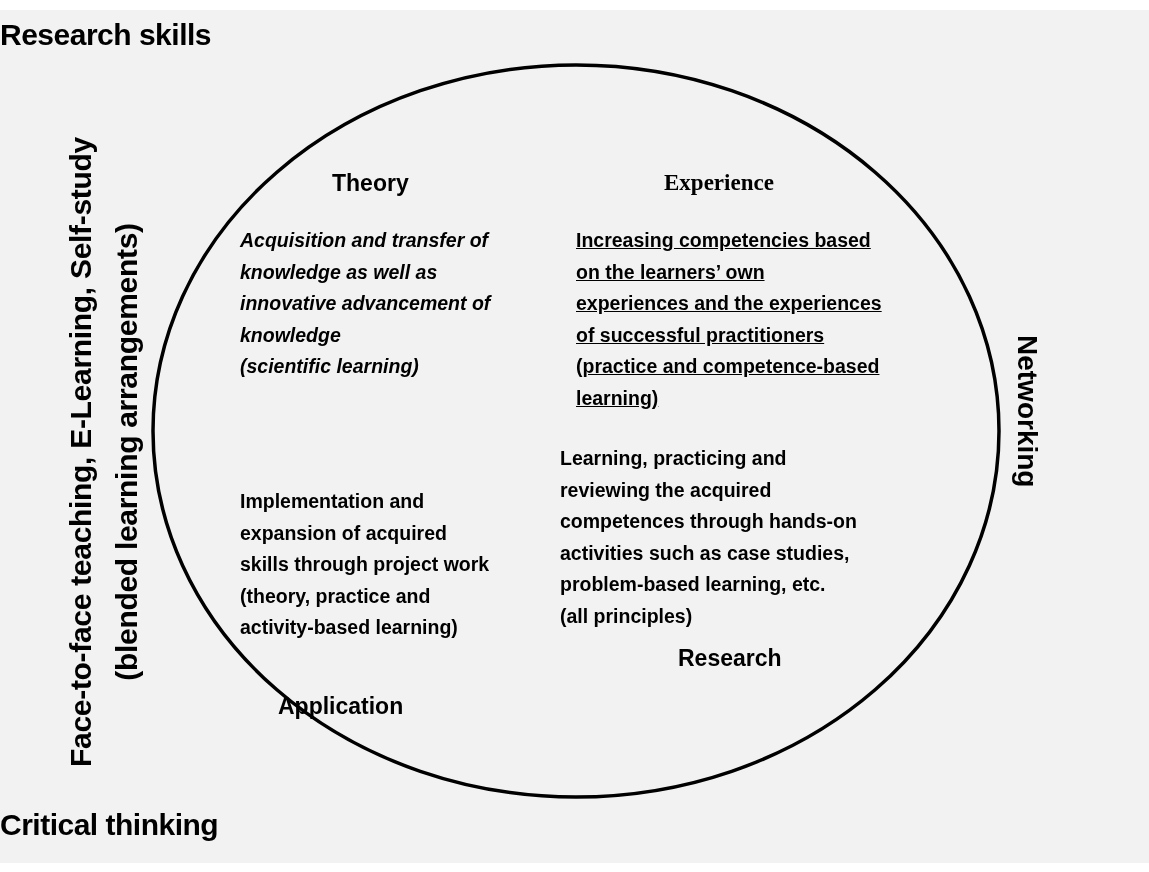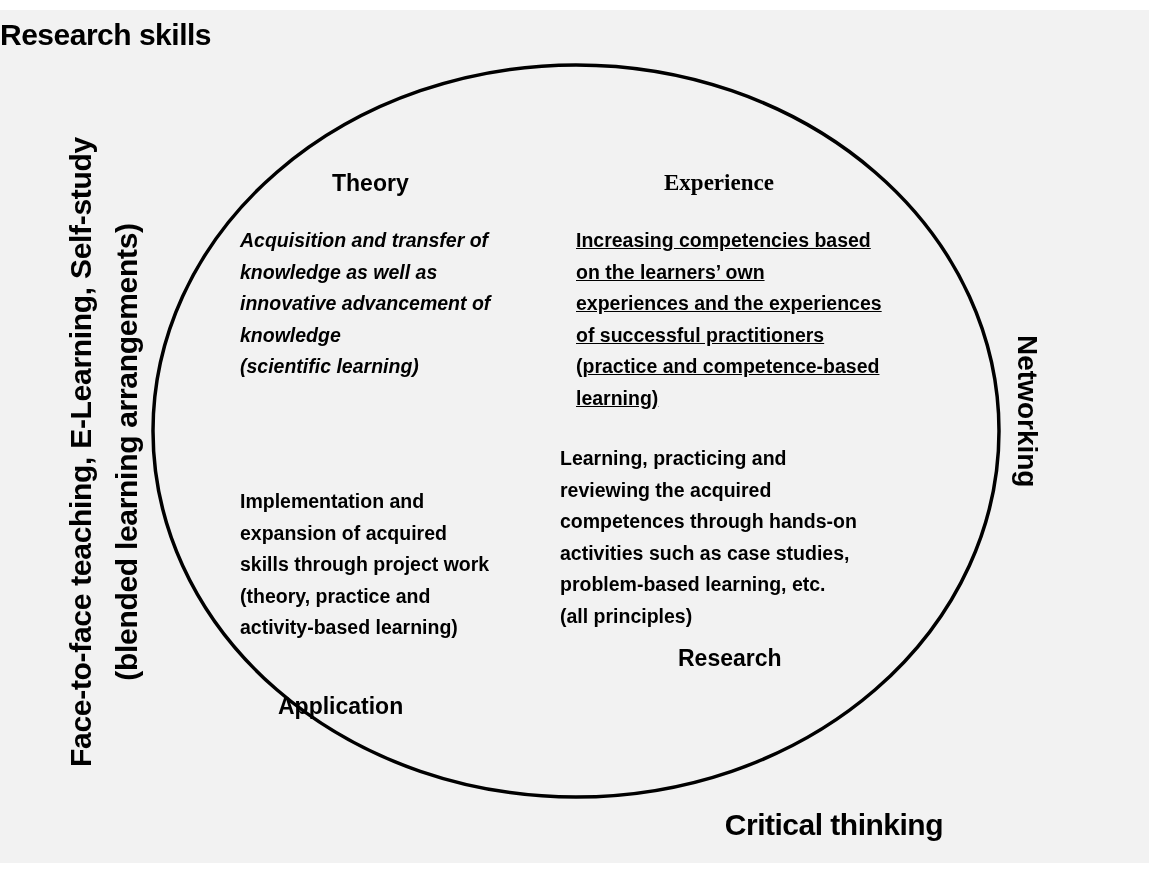--- a/index.html
+++ b/index.html
@@ -2,21 +2,21 @@
 <html><head>
 <meta charset="utf-8">
 <style>
   html, body { margin:0; padding:0; background:#ffffff; }
   body { width:1149px; height:872px; position:relative; overflow:hidden;
          font-family:"Liberation Sans", sans-serif; color:#000; }
   .panel { position:absolute; left:0; top:10px; width:1149px; height:853px; background:#f2f2f2; }
   .ellipse { position:absolute; left:0; top:0; }
   .label-outer { position:absolute; font-weight:bold; font-size:30px; white-space:nowrap; letter-spacing:-0.5px; }
   .top-label { left:0; width:1062px; text-align:left; top:18px; }
-  .bottom-label { left:0; width:943px; text-align:right; top:808px; }
+  .bottom-label { left:0; width:943px; text-align:left; top:808px; }
   .left-label { position:absolute; left:58px; top:792px; transform-origin:0 0; transform:rotate(-90deg);
                 font-weight:bold; font-size:30px; line-height:46px; width:680px; text-align:center; letter-spacing:-0.3px; }
   .right-label { position:absolute; left:1043px; top:335px; transform-origin:0 0; transform:rotate(90deg);
                  font-weight:bold; font-size:28px; white-space:nowrap; }
   .quad-title { position:absolute; font-weight:bold; font-size:23px; white-space:nowrap; }
   .quad-text { position:absolute; font-weight:bold; font-size:19.5px; line-height:31.5px; white-space:pre-line; }
 </style>
 </head>
 <body>
 

